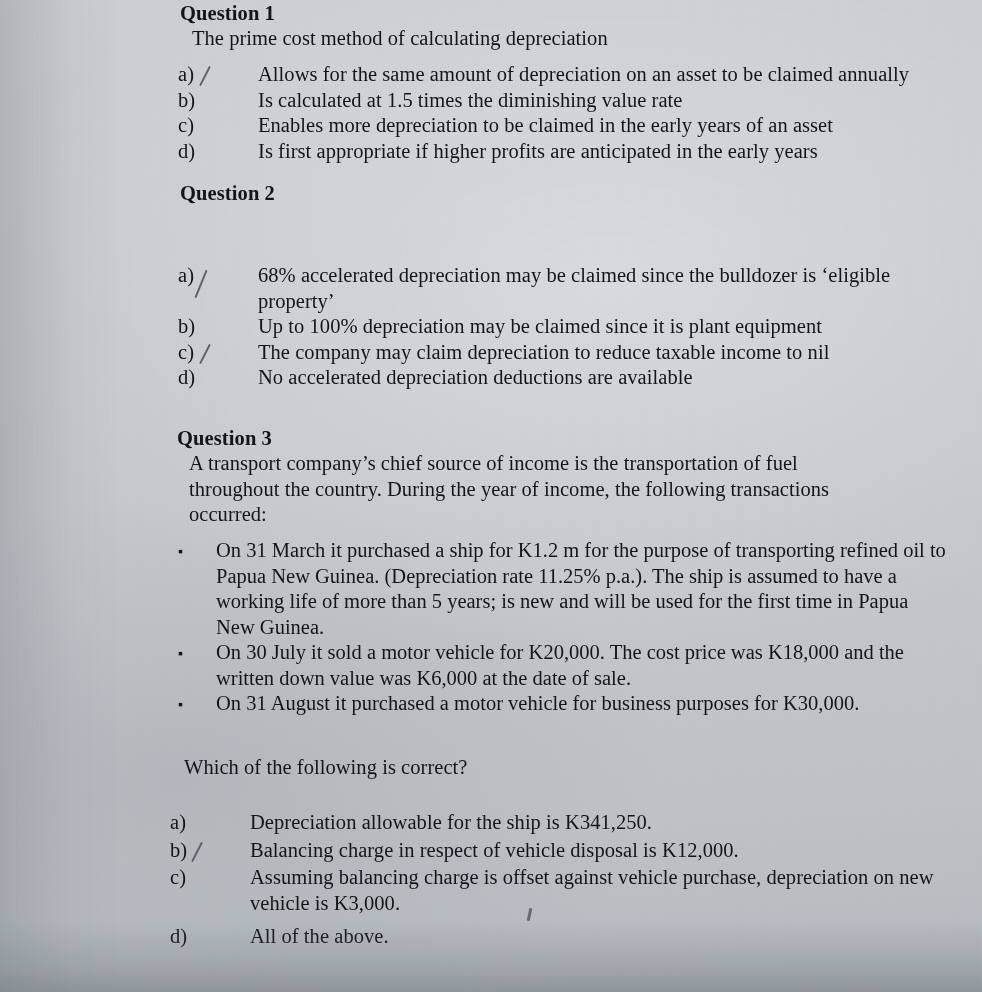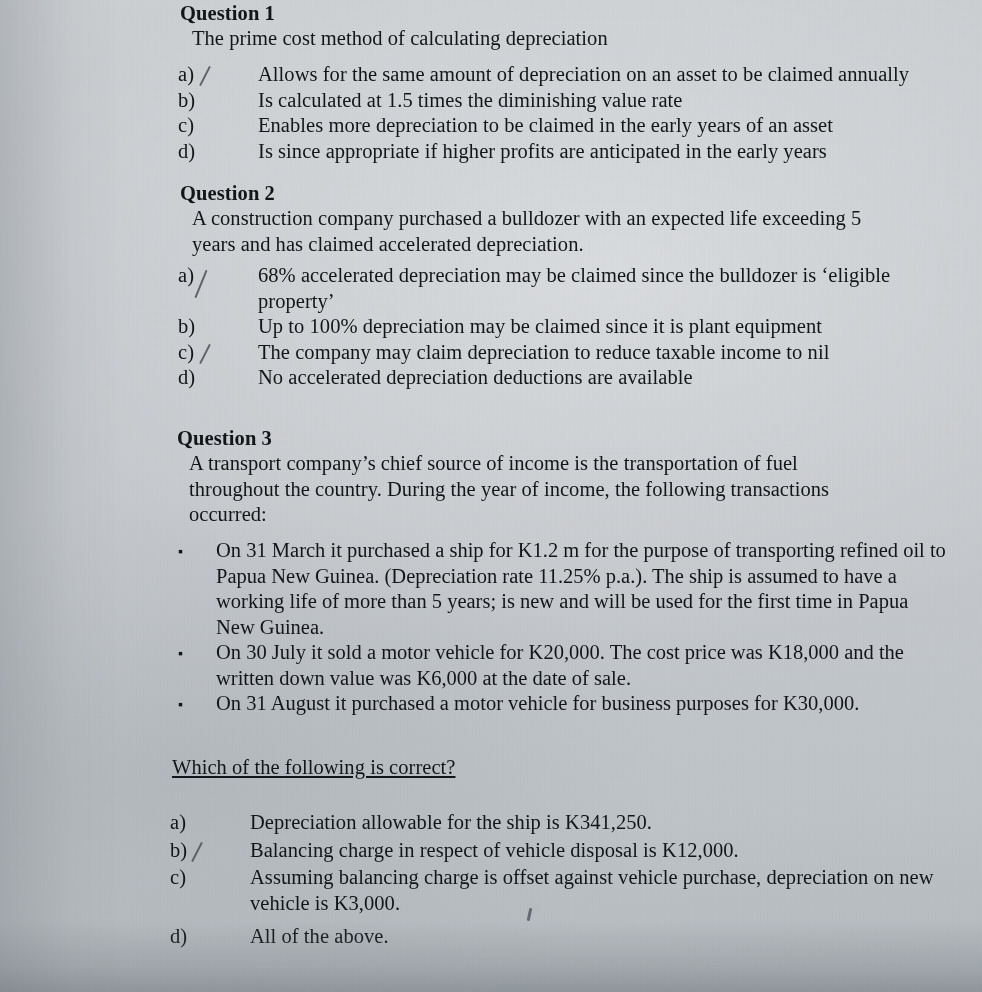--- a/index.html
+++ b/index.html
@@ -151,27 +151,26 @@
       <div class="opt">
         <span class="opt-letter">b)</span>
         <span class="opt-text">Is calculated at 1.5 times the diminishing value rate</span>
       </div>
       <div class="opt">
         <span class="opt-letter">c)</span>
         <span class="opt-text">Enables more depreciation to be claimed in the early years of an asset</span>
       </div>
       <div class="opt">
         <span class="opt-letter">d)</span>
-        <span class="opt-text">Is since appropriate if higher profits are anticipated in the early years</span>
+        <span class="opt-text">Is first appropriate if higher profits are anticipated in the early years</span>
       </div>
     </div>
 
     <div class="blk" style="left:180px; top:182px; width:700px;">
       <div class="qhead">Question 2</div>
-      <div class="qstem" style="margin-top:1px;">A construction company purchased a bulldozer with an expected life exceeding 5 years and has claimed accelerated depreciation.</div>
     </div>
 
     <div class="blk" style="left:178px; top:263px; width:730px;">
       <div class="opt">
         <span class="opt-letter">a)</span>
         <span class="pen-slash long"></span>
         <span class="opt-text">68% accelerated depreciation may be claimed since the bulldozer is ‘eligible property’</span>
       </div>
       <div class="opt" style="margin-top:0px;">
         <span class="opt-letter">b)</span>
@@ -201,21 +200,21 @@
       <div class="bullet-row">
         <span class="bullet-mark">▪</span>
         <span class="bullet-text">On 30 July it sold a motor vehicle for K20,000.  The cost price was K18,000 and the written down value was K6,000 at the date of sale.</span>
       </div>
       <div class="bullet-row">
         <span class="bullet-mark">▪</span>
         <span class="bullet-text">On 31 August it purchased a motor vehicle for business purposes for K30,000.</span>
       </div>
     </div>
 
-    <div class="blk qstem" style="left:160px; top:755px; width:600px;text-decoration:underline;">Which of the following is correct?</div>
+    <div class="blk qstem" style="left:172px; top:755px; width:600px;">Which of the following is correct?</div>
 
     <div class="blk" style="left:170px; top:810px; width:790px;">
       <div class="opt" style="margin-bottom:2px;">
         <span class="opt-letter">a)</span>
         <span class="opt-text">Depreciation allowable for the ship is K341,250.</span>
       </div>
       <div class="opt" style="margin-bottom:2px;">
         <span class="opt-letter">b)</span>
         <span class="pen-slash"></span>
         <span class="opt-text">Balancing charge in respect of vehicle disposal is K12,000.</span>

